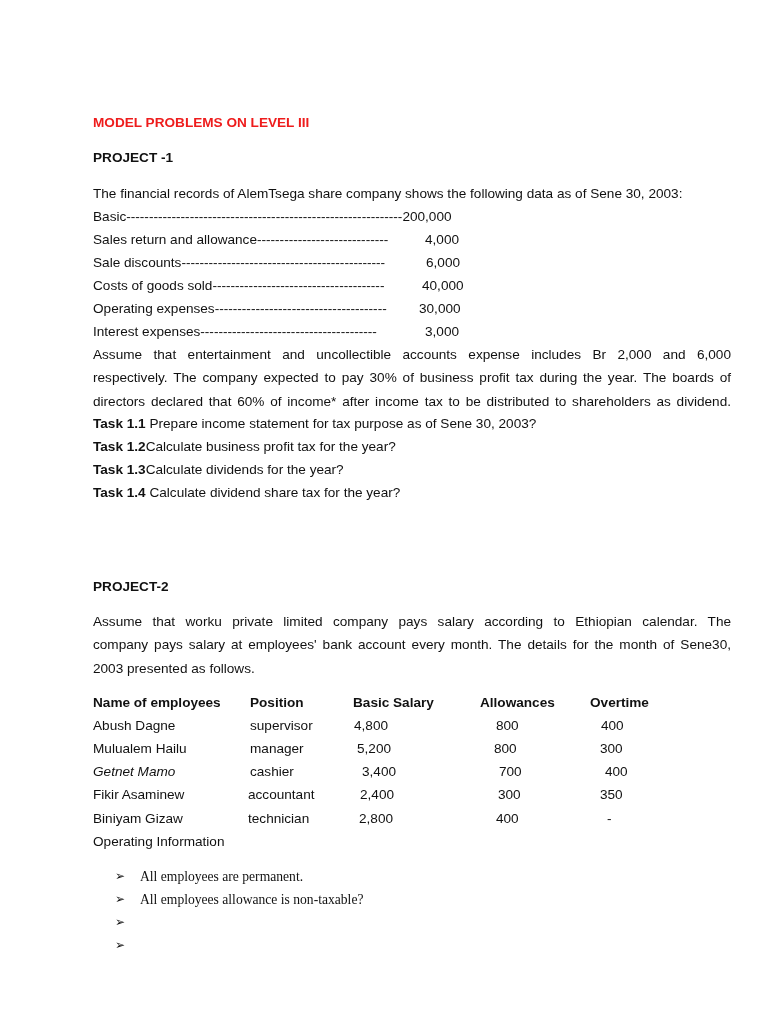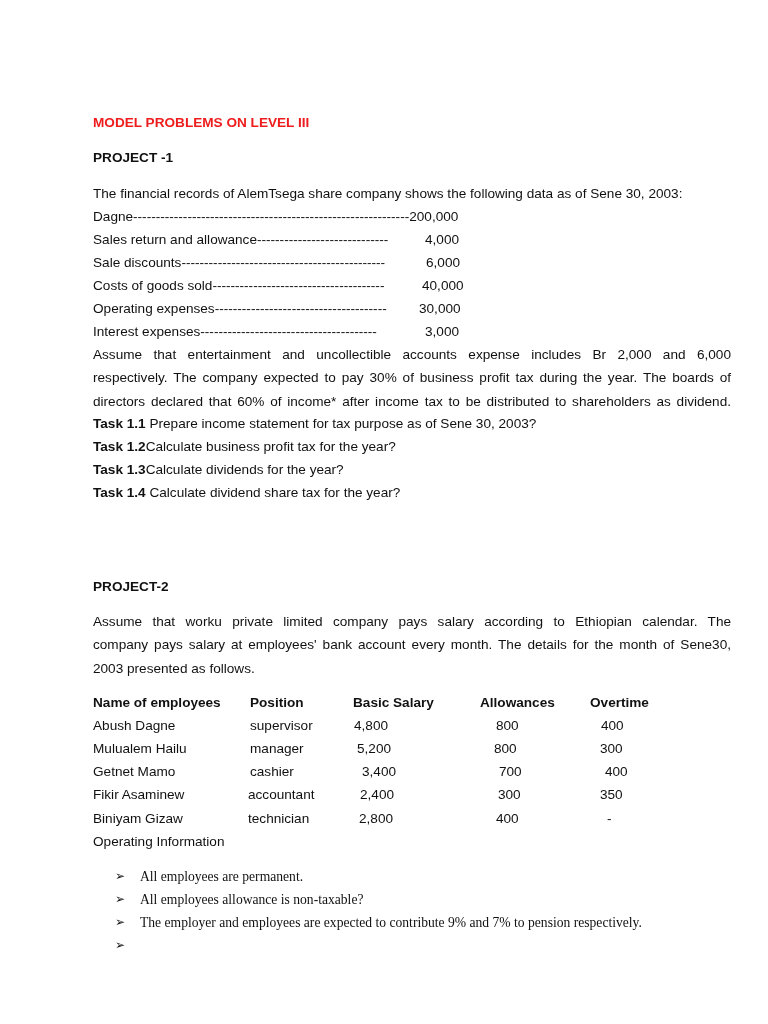--- a/index.html
+++ b/index.html
@@ -21,21 +21,21 @@
 
 <div class="page">
 
   <div class="abs title-red" style="top:77px;">MODEL PROBLEMS ON LEVEL III</div>
 
   <div class="abs bold" style="top:112px;">PROJECT -1</div>
 
   <div class="abs" style="top:148px;">The financial records of AlemTsega share company shows the following data as of Sene 30, 2003:</div>
 
   <div class="abs" style="top:171px;">
-    <span>Dagne</span><span>-------------------------------------------------------------</span><span>200,000</span>
+    <span>Basic</span><span>-------------------------------------------------------------</span><span>200,000</span>
   </div>
   <div class="abs" style="top:194px;">
     <span>Sales return and allowance</span><span>-----------------------------</span>
   </div>
   <div class="abs" style="top:194px; left:332px;">4,000</div>
 
   <div class="abs" style="top:217px;">
     <span>Sale discounts</span><span>---------------------------------------------</span>
   </div>
   <div class="abs" style="top:217px; left:333px;">6,000</div>
@@ -95,21 +95,21 @@
       <span class="tbl-cell" style="top:23px; left:508px;">400</span>
     </div>
     <div>
       <span class="tbl-cell" style="top:46px; left:0;">Mulualem Hailu</span>
       <span class="tbl-cell" style="top:46px; left:157px;">manager</span>
       <span class="tbl-cell" style="top:46px; left:264px;">5,200</span>
       <span class="tbl-cell" style="top:46px; left:401px;">800</span>
       <span class="tbl-cell" style="top:46px; left:507px;">300</span>
     </div>
     <div>
-      <span class="tbl-cell" style="top:69px; left:0;">Getnet Mamo</span>
+      <span class="tbl-cell" style="top:69px; left:0;font-style:italic;">Getnet Mamo</span>
       <span class="tbl-cell" style="top:69px; left:157px;">cashier</span>
       <span class="tbl-cell" style="top:69px; left:269px;">3,400</span>
       <span class="tbl-cell" style="top:69px; left:406px;">700</span>
       <span class="tbl-cell" style="top:69px; left:512px;">400</span>
     </div>
     <div>
       <span class="tbl-cell" style="top:92px; left:0;">Fikir Asaminew</span>
       <span class="tbl-cell" style="top:92px; left:155px;">accountant</span>
       <span class="tbl-cell" style="top:92px; left:267px;">2,400</span>
       <span class="tbl-cell" style="top:92px; left:405px;">300</span>
@@ -129,19 +129,18 @@
   <div class="abs" style="top:831px; left:0; width:638px; height:20px;">
     <span class="bullet">➢</span>
     <span class="btext">All employees are permanent.</span>
   </div>
   <div class="abs" style="top:854px; left:0; width:638px; height:20px;">
     <span class="bullet">➢</span>
     <span class="btext">All employees allowance is non-taxable?</span>
   </div>
   <div class="abs" style="top:877px; left:0; width:638px; height:20px;">
     <span class="bullet">➢</span>
-    <span class="btext"> The employer and employees are expected to contribute 9% and 7% to pension respectively.</span>
   </div>
   <div class="abs" style="top:900px; left:0; width:638px; height:20px;">
     <span class="bullet">➢</span>
   </div>
 
 </div>
 
 </body></html>

